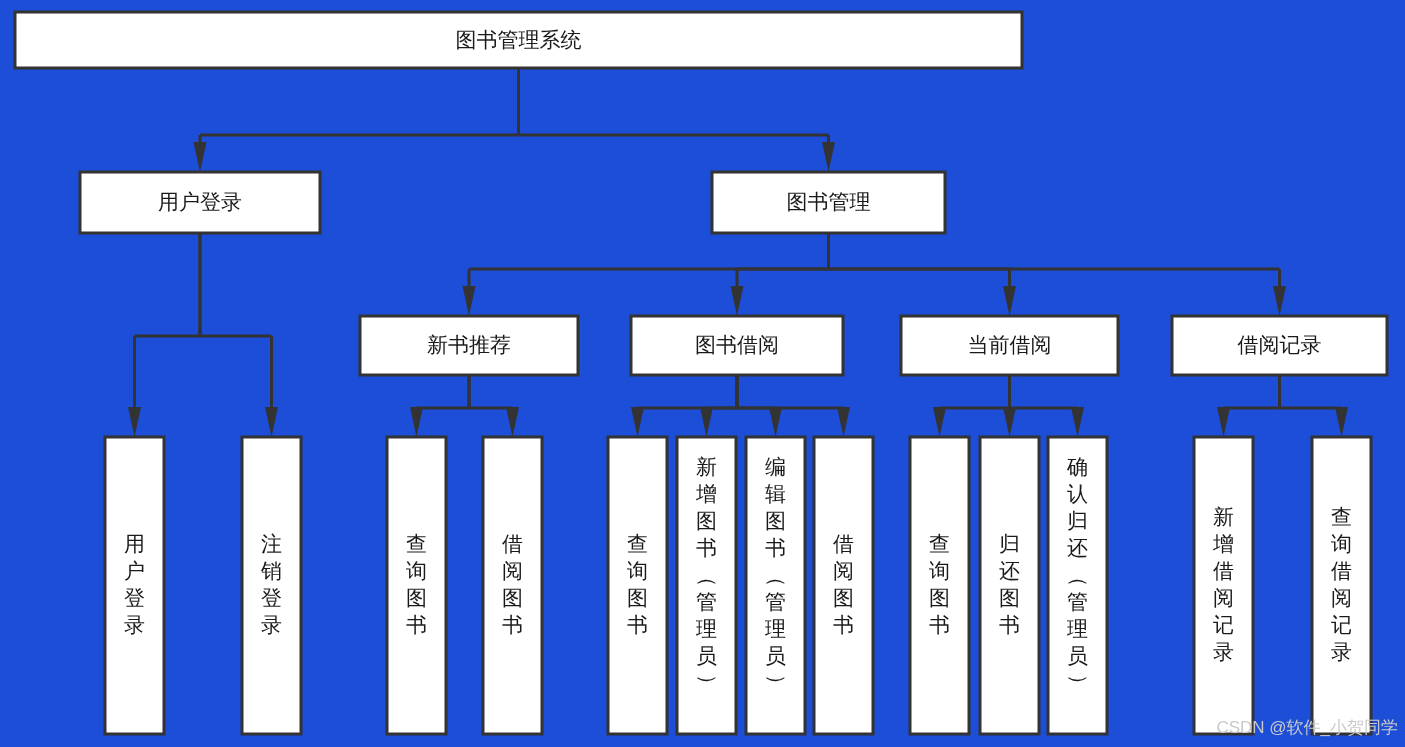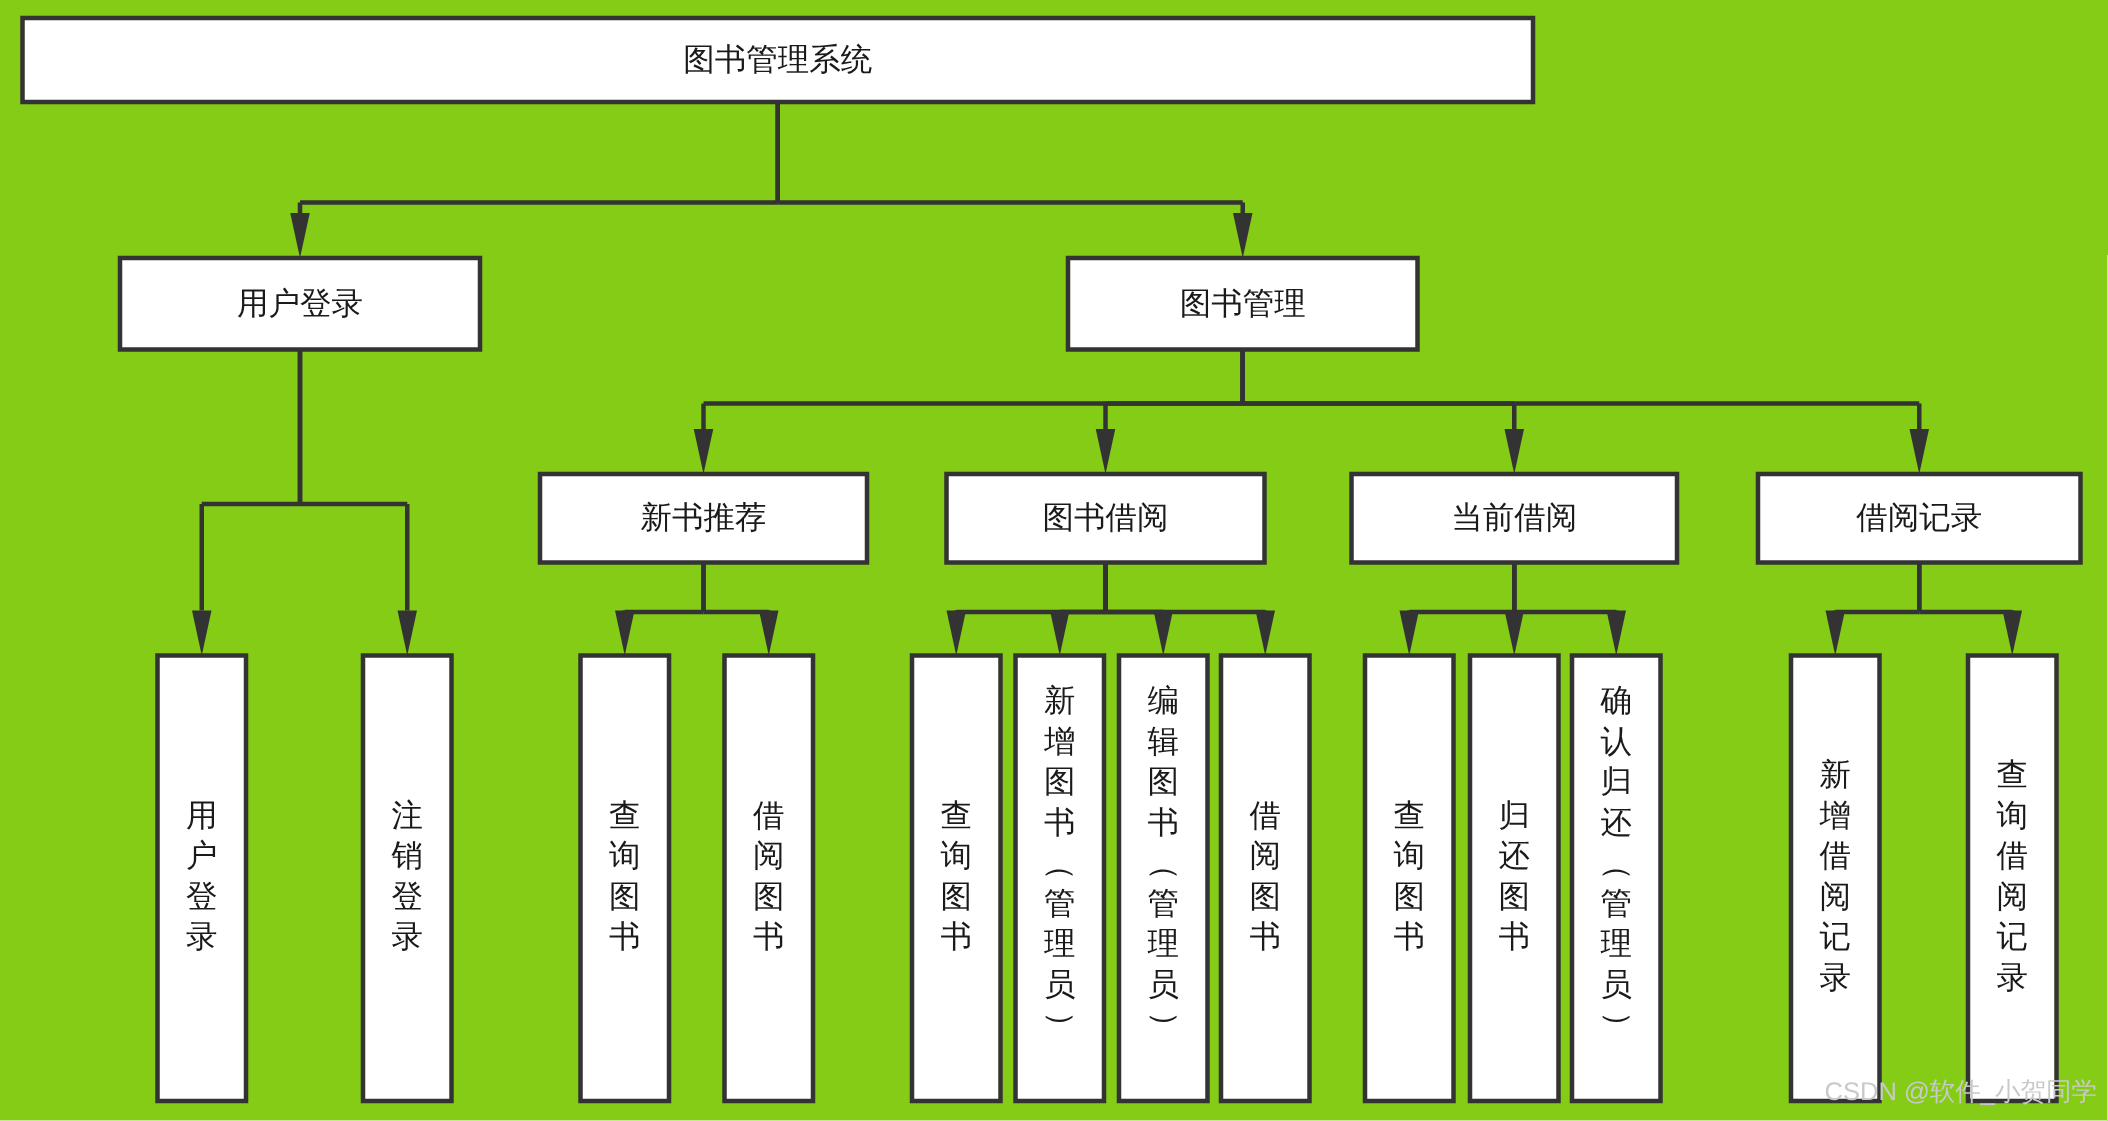--- a/index.html
+++ b/index.html
@@ -11,21 +11,21 @@
   body {
     width: 1405px;
     height: 747px;
     overflow: hidden;
     font-family: "Liberation Sans", "DejaVu Sans", sans-serif;
   }
   #diagram-root {
     position: relative;
     width: 1405px;
     height: 747px;
-    background: #84cc16;
+    background: #1d4ed8;
   }
   svg#chart-svg {
     position: absolute;
     left: 0;
     top: 0;
     width: 1405px;
     height: 747px;
     display: block;
   }
   .node-box {

